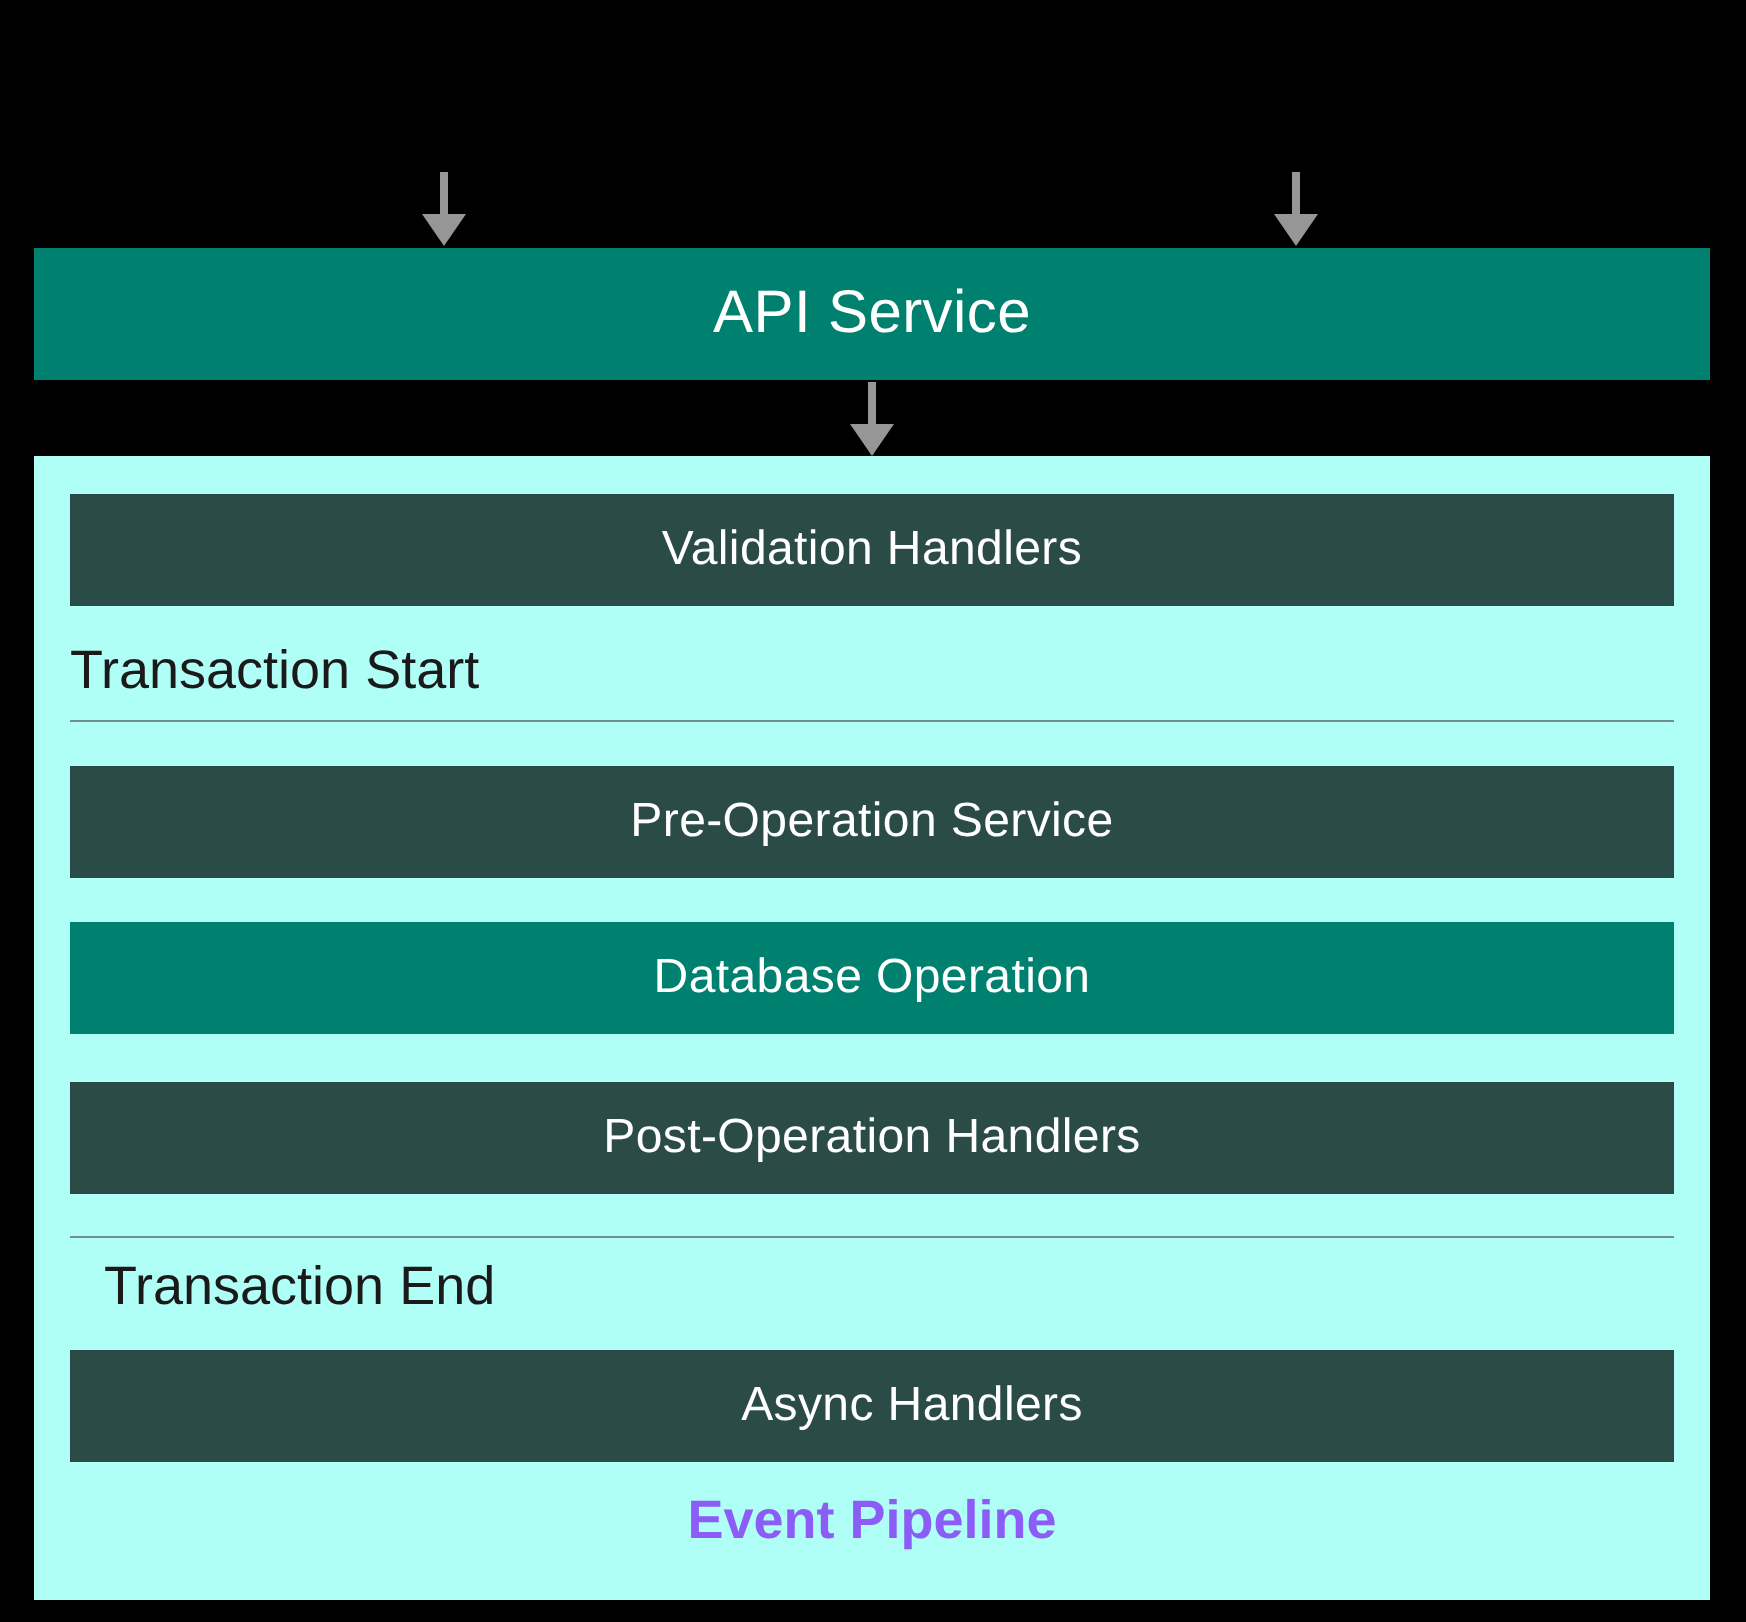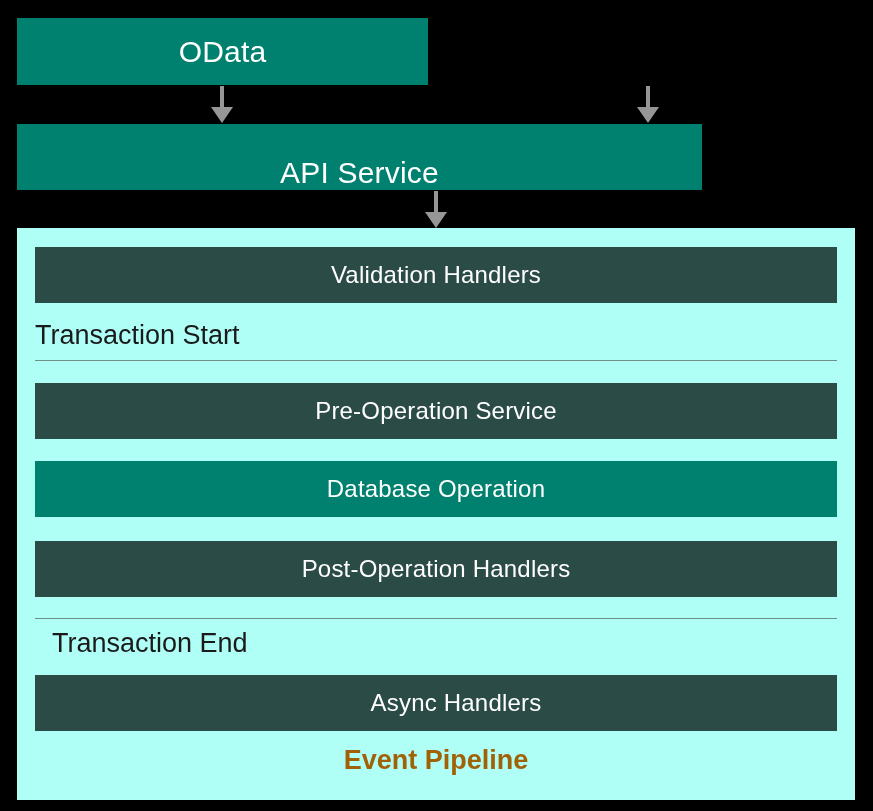--- a/index.html
+++ b/index.html
@@ -44,24 +44,23 @@
     height: 67px;
     font-size: 30px;
   }
   #box-odata { left: 17px;  width: 411px; }
   #box-ws    { left: 442px; width: 413px; }
 
   
   #box-api {
     left: 17px;
     top: 124px;
-    width: 685px;
+    width: 838px;
     height: 66px;
     font-size: 30px;
-    align-items: flex-end;
   }
 
   
   .arrow {
     position: absolute;
     width: 22px;
   }
   .arrow .shaft {
     position: absolute;
     left: 9px;
@@ -135,34 +134,31 @@
   #rule-start { top: 132px; }
   #rule-end   { top: 390px; }
 
   
   #pipeline-caption {
     position: absolute;
     left: 0;
     top: 517px;
     width: 838px;
     text-align: center;
-    color: #a16207;
+    color: #8b5cf6;
     font-size: 27px;
     font-weight: bold;
     white-space: nowrap;
   }
 </style>
 </head>
 <body>
 
 <div id="canvas">
 
-  <div class="box box-teal endpoint" id="box-odata">
-    <span>OData</span>
-  </div>
 
 
   <div class="arrow" id="arrow-odata-api">
     <div class="shaft"></div>
     <div class="head"></div>
   </div>
 
   <div class="arrow" id="arrow-ws-api">
     <div class="shaft"></div>
     <div class="head"></div>

